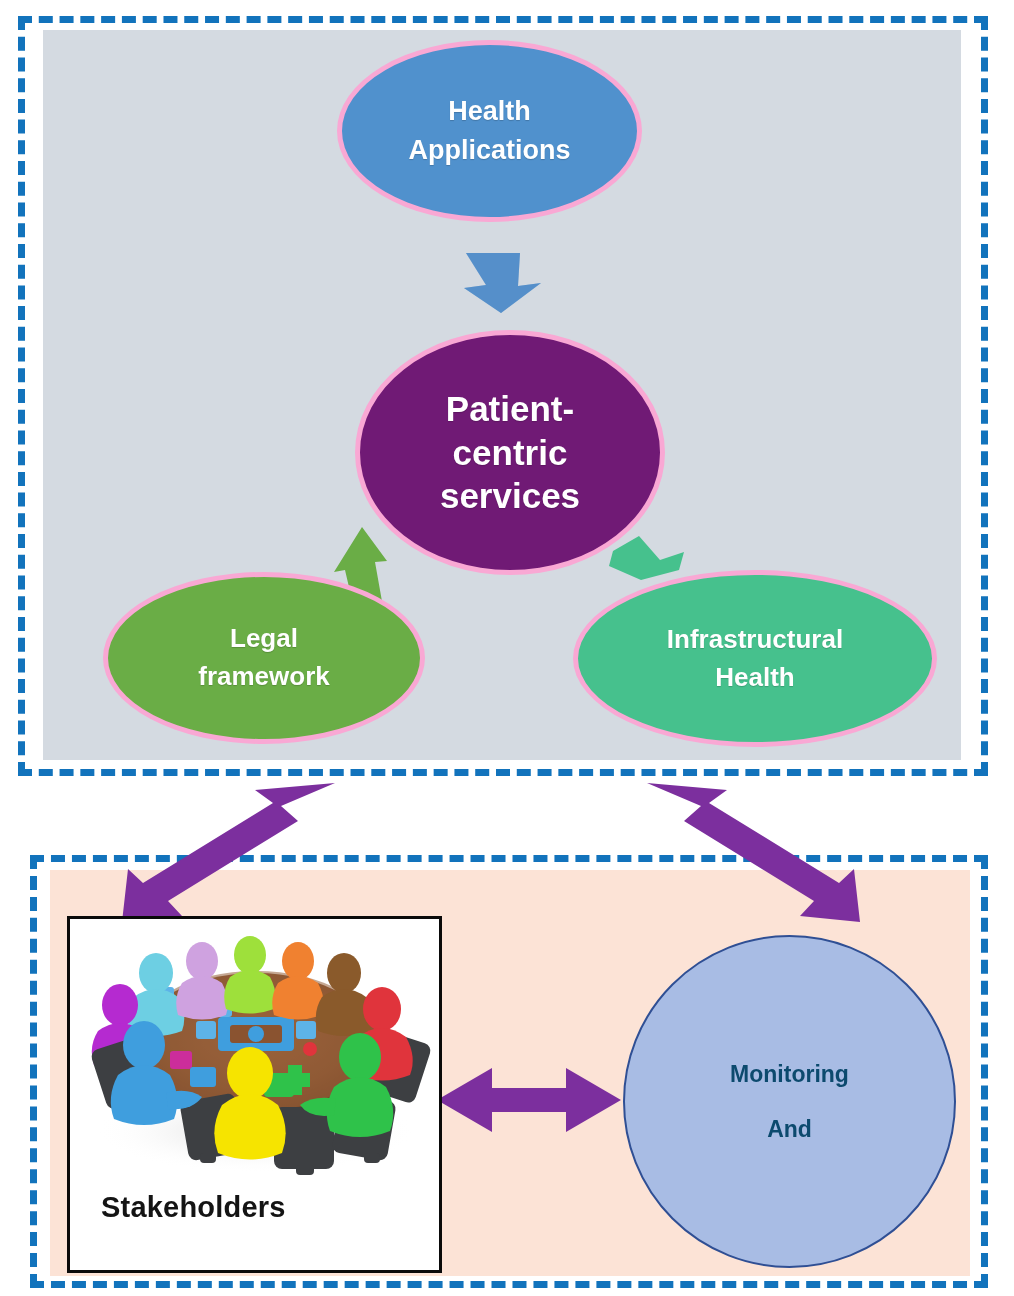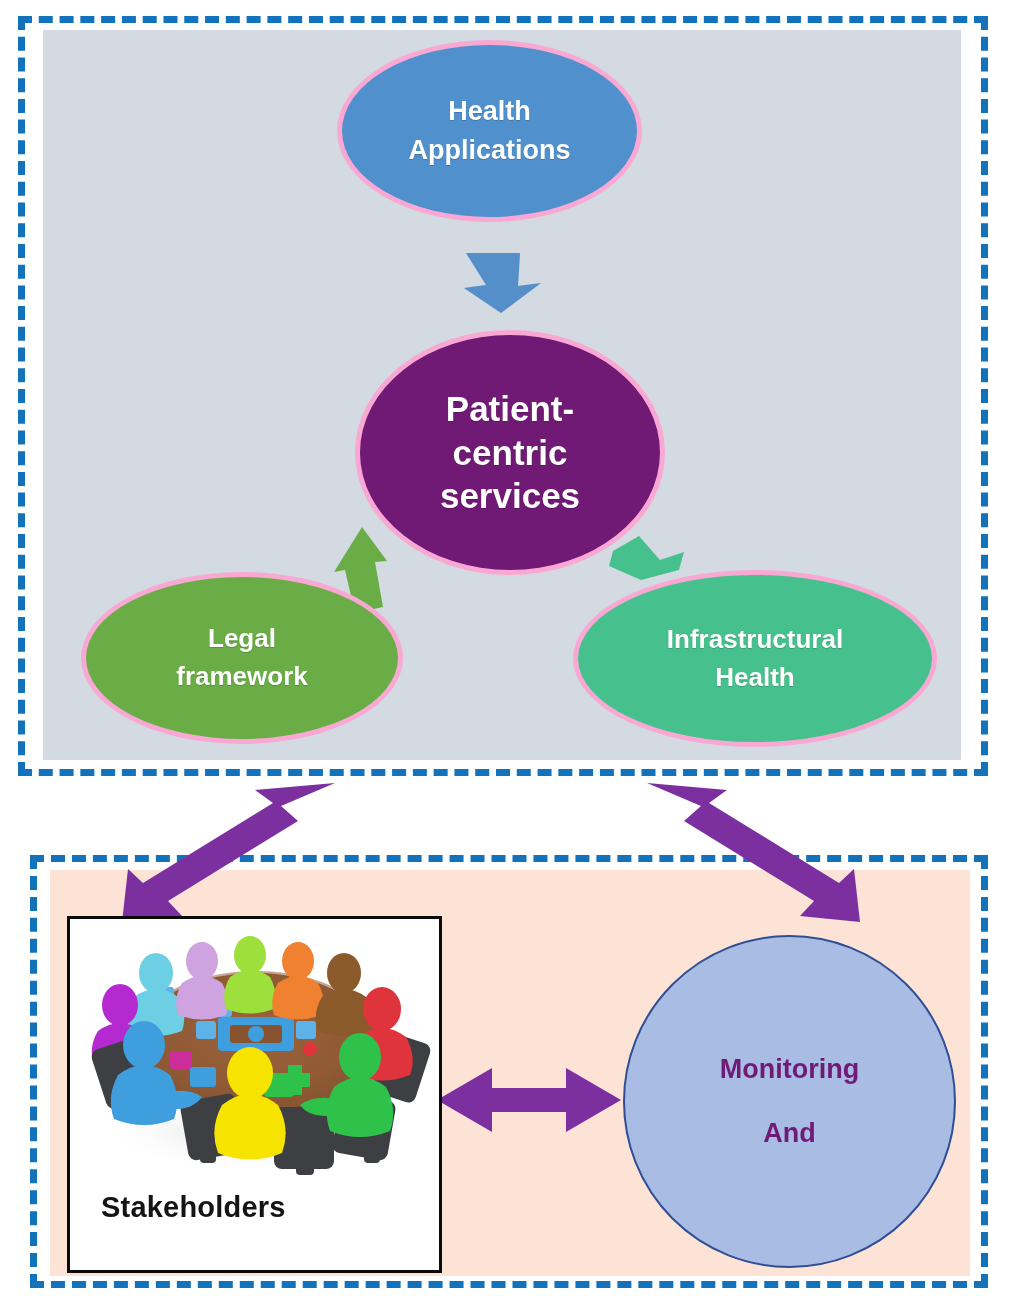--- a/index.html
+++ b/index.html
@@ -66,35 +66,35 @@
     background: #5091cd;
     font-size: 27px;
   }
   #node-patient {
     left: 355px; top: 330px; width: 310px; height: 245px;
     background: #701a75;
     font-size: 35px;
     line-height: 1.25;
   }
   #node-legal {
-    left: 81px; top: 572px; width: 322px; height: 172px;
+    left: 103px; top: 572px; width: 322px; height: 172px;
     background: #6aad46;
     font-size: 26px;
   }
   #node-infra {
     left: 573px; top: 570px; width: 364px; height: 177px;
     background: #46c18d;
     font-size: 26px;
   }
   #node-monitoring {
     left: 623px; top: 935px; width: 333px; height: 333px;
     background: #a8bce4;
     border: 2px solid #2f4f94;
-    color: #701a75;
-    font-size: 27px;
+    color: #0c4a6e;
+    font-size: 23px;
     line-height: 2.35;
     text-shadow: none;
   }
   .node-line { display: block; white-space: nowrap; }
 
   
   #arrow-layer {
     position: absolute;
     left: 0; top: 0;
     width: 1014px; height: 1296px;

